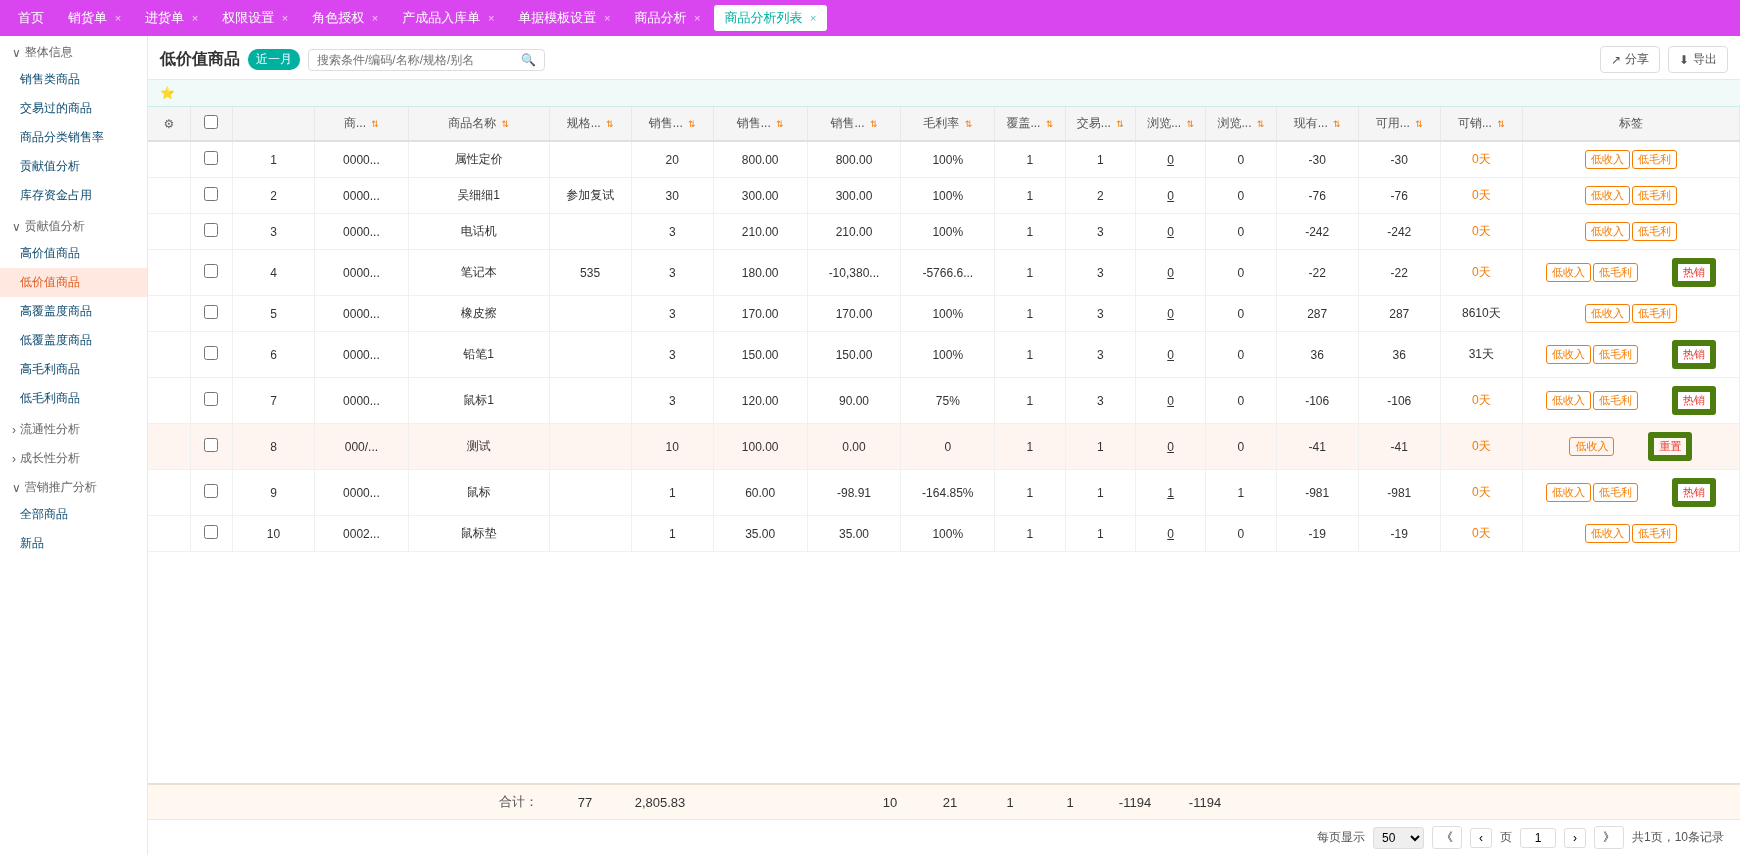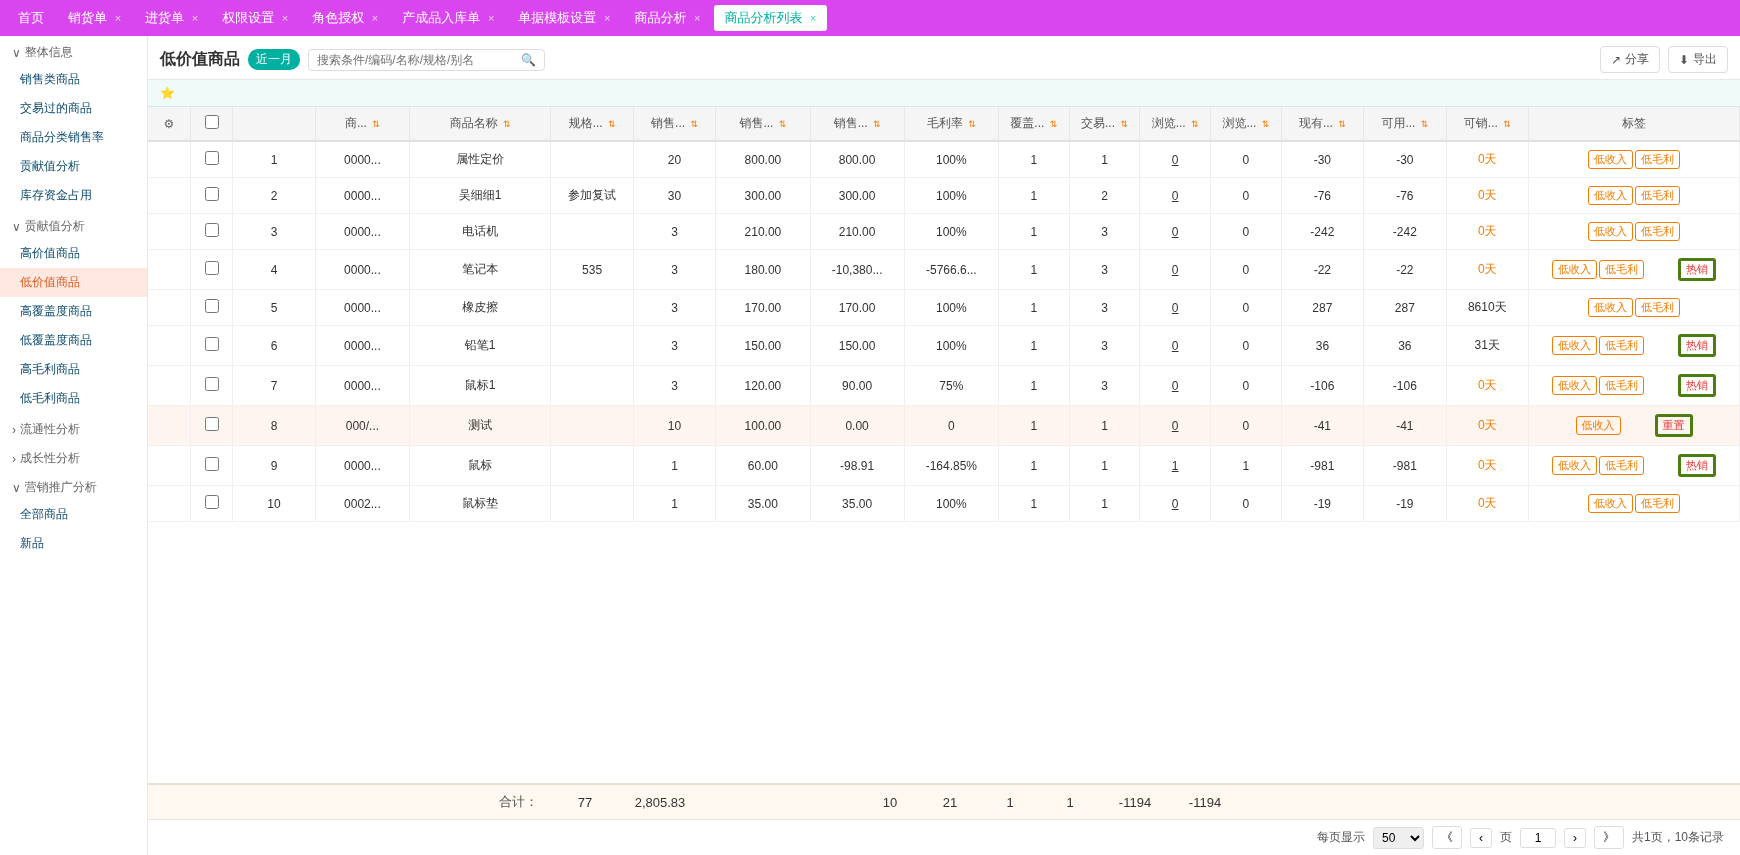--- a/index.html
+++ b/index.html
@@ -172,21 +172,21 @@
     }
     tr.highlighted td { background: #fff5f0; }
     .tag {
       display: inline-block;
       padding: 1px 5px;
       border-radius: 3px;
       font-size: 11px;
       margin: 1px;
     }
     .tag-orange { color: #f57c00; border: 1px solid #f57c00; }
-    .tag-red { color: #e53935; border: 3px solid #4d7c0f; margin-left: 33px; }
+    .tag-red { color: #e53935; border: 6px solid #4d7c0f; margin-left: 33px; }
     .underline-link { text-decoration: underline; color: #333; cursor: pointer; }
 
     .days-orange { color: #f57c00; }
     .days-normal { color: #333; }
 
     
     .footer-totals {
       background: #fff8f0;
       border-top: 2px solid #e8e0d0;
       padding: 8px 12px;

